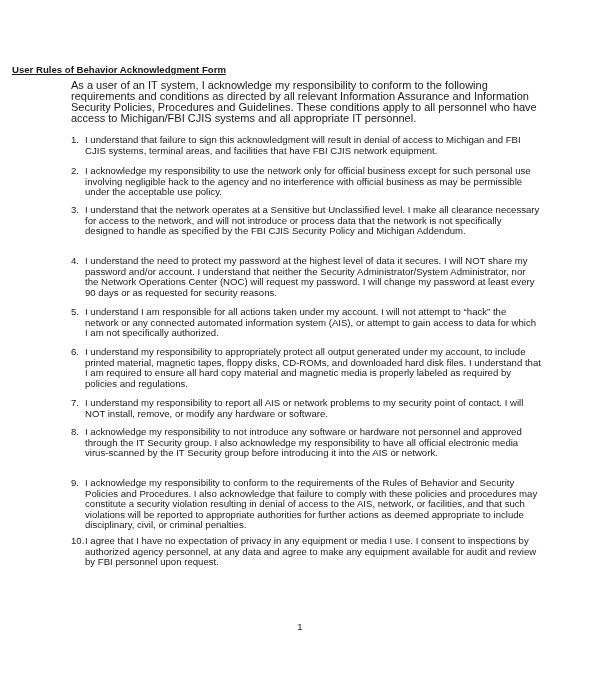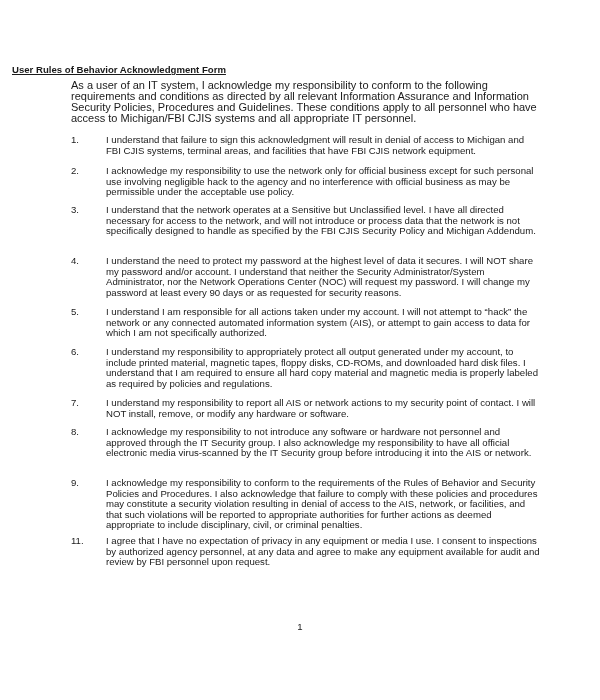--- a/index.html
+++ b/index.html
@@ -4,65 +4,65 @@
 <style>
   html, body { margin: 0; padding: 0; background: #ffffff; }
   body { width: 600px; height: 700px; position: relative; overflow: hidden;
          font-family: "Liberation Sans", sans-serif; color: #1a1a1a; }
   .page { position: absolute; left: 0; top: 0; width: 600px; height: 700px; background: #fff; }
   .title { position: absolute; top: 64px; left: 12px; width: 600px; text-align: left;
            font-size: 9.6px; font-weight: bold; text-decoration: underline; line-height: 11px; }
   .intro { position: absolute; top: 80px; left: 71px; width: 470px; font-size: 11px; line-height: 11px; }
   .item { position: absolute; left: 71px; width: 470px; font-size: 9.6px; line-height: 10.6px; }
   .item .num { position: absolute; left: 0; top: 0; width: 30px; }
-  .item .txt { margin-left: 35px; display: block; }
+  .item .txt { margin-left: 14px; display: block; }
   .pagenum { position: absolute; top: 621px; left: 0; width: 600px; text-align: center; font-size: 9.6px; }
 </style>
 </head>
 <body>
 
 <div class="page">
   <div class="title">User Rules of Behavior Acknowledgment Form</div>
   <div class="intro">As a user of an IT system, I acknowledge my responsibility to conform to the following requirements and conditions as directed by all relevant Information Assurance and Information Security Policies, Procedures and Guidelines.  These conditions apply to all personnel who have access to Michigan/FBI CJIS systems and all appropriate IT personnel.</div>
 
   <div class="item" style="top:135px">
     <span class="num">1.</span>
     <span class="txt">I understand that failure to sign this acknowledgment will result in denial of access to Michigan and FBI CJIS systems, terminal areas, and facilities that have FBI CJIS network equipment.</span>
   </div>
   <div class="item" style="top:166px">
     <span class="num">2.</span>
     <span class="txt">I acknowledge my responsibility to use the network only for official business except for such personal use involving negligible hack to the agency and no interference with official business as may be permissible under the acceptable use policy.</span>
   </div>
   <div class="item" style="top:205px">
     <span class="num">3.</span>
-    <span class="txt">I understand that the network operates at a Sensitive but Unclassified level.  I have all directed necessary for access to the network, and will not introduce or process data that the network is not specifically designed to handle as specified by the FBI CJIS Security Policy and Michigan Addendum.</span>
+    <span class="txt">I understand that the network operates at a Sensitive but Unclassified level.  I make all clearance necessary for access to the network, and will not introduce or process data that the network is not specifically designed to handle as specified by the FBI CJIS Security Policy and Michigan Addendum.</span>
   </div>
   <div class="item" style="top:256px">
     <span class="num">4.</span>
     <span class="txt">I understand the need to protect my password at the highest level of data it secures.  I will NOT share my password and/or account.  I understand that neither the Security Administrator/System Administrator, nor the Network Operations Center (NOC) will request my password.  I will change my password at least every 90 days or as requested for security reasons.</span>
   </div>
   <div class="item" style="top:307px">
     <span class="num">5.</span>
     <span class="txt">I understand I am responsible for all actions taken under my account.  I will not attempt to “hack” the network or any connected automated information system (AIS), or attempt to gain access to data for which I am not specifically authorized.</span>
   </div>
   <div class="item" style="top:347px">
     <span class="num">6.</span>
     <span class="txt">I understand my responsibility to appropriately protect all output generated under my account, to include printed material, magnetic tapes, floppy disks, CD-ROMs, and downloaded hard disk files.  I understand that I am required to ensure all hard copy material and magnetic media is properly labeled as required by policies and regulations.</span>
   </div>
   <div class="item" style="top:398px">
     <span class="num">7.</span>
-    <span class="txt">I understand my responsibility to report all AIS or network actions to my security point of contact.  I will NOT install, remove, or modify any hardware or software.</span>
+    <span class="txt">I understand my responsibility to report all AIS or network problems to my security point of contact.  I will NOT install, remove, or modify any hardware or software.</span>
   </div>
   <div class="item" style="top:427px">
     <span class="num">8.</span>
     <span class="txt">I acknowledge my responsibility to not introduce any software or hardware not personnel and approved through the IT Security group.  I also acknowledge my responsibility to have all official electronic media virus-scanned by the IT Security group before introducing it into the AIS or network.</span>
   </div>
   <div class="item" style="top:478px">
     <span class="num">9.</span>
     <span class="txt">I acknowledge my responsibility to conform to the requirements of the Rules of Behavior and Security Policies and Procedures.  I also acknowledge that failure to comply with these policies and procedures may constitute a security violation resulting in denial of access to the AIS, network, or facilities, and that such violations will be reported to appropriate authorities for further actions as deemed appropriate to include disciplinary, civil, or criminal penalties.</span>
   </div>
   <div class="item" style="top:536px">
-    <span class="num">11.</span>
+    <span class="num">10.</span>
     <span class="txt">I agree that I have no expectation of privacy in any equipment or media I use.  I consent to inspections by authorized agency personnel, at any data and agree to make any equipment available for audit and review by FBI personnel upon request.</span>
   </div>
 
   <div class="pagenum">1</div>
 </div>
 
 </body></html>

